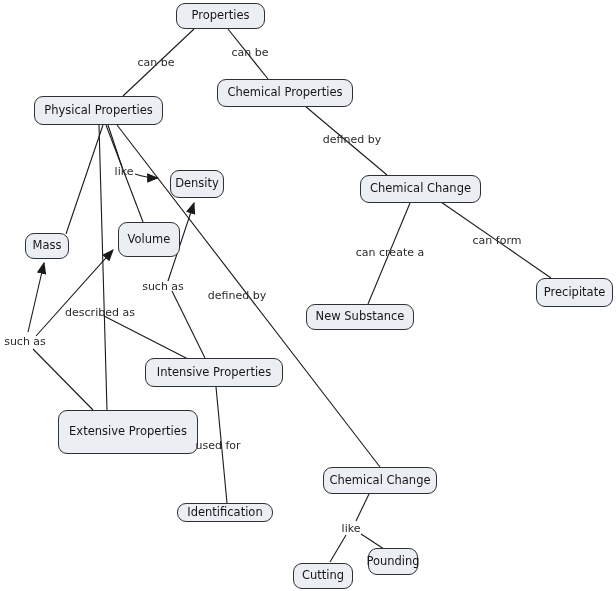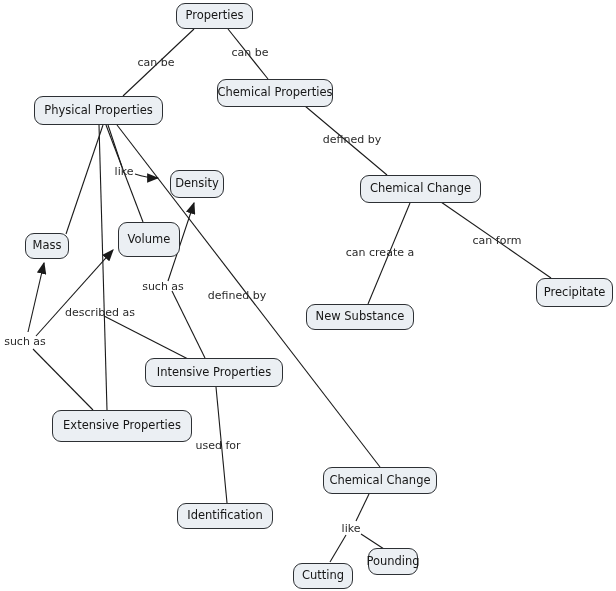--- a/index.html
+++ b/index.html
@@ -55,42 +55,42 @@
       <line x1="93" y1="410" x2="33" y2="349"></line>
       <line x1="28" y1="332" x2="44" y2="263" marker-end="url(#arr)"></line>
       <line x1="36" y1="336" x2="113" y2="250" marker-end="url(#arr)"></line>
       <line x1="216" y1="387" x2="227" y2="503"></line>
       <line x1="369" y1="494" x2="356" y2="521"></line>
       <line x1="346" y1="535" x2="330" y2="562"></line>
       <line x1="361" y1="534" x2="384" y2="549"></line>
     </g>
   </svg>
 
-  <div class="node" style="left:176px;top:3px;width:77px;height:26px">Properties</div>
+  <div class="node" style="left:176px;top:3px;width:89px;height:26px">Properties</div>
   <div class="node" style="left:34px;top:96px;width:129px;height:29px">Physical Properties</div>
-  <div class="node" style="left:217px;top:79px;width:116px;height:28px">Chemical Properties</div>
+  <div class="node" style="left:217px;top:79px;width:136px;height:28px">Chemical Properties</div>
   <div class="node" style="left:360px;top:175px;width:121px;height:28px">Chemical Change</div>
   <div class="node" style="left:170px;top:170px;width:54px;height:28px">Density</div>
   <div class="node" style="left:118px;top:222px;width:62px;height:35px">Volume</div>
   <div class="node" style="left:25px;top:233px;width:44px;height:26px">Mass</div>
   <div class="node" style="left:536px;top:278px;width:77px;height:29px">Precipitate</div>
   <div class="node" style="left:306px;top:304px;width:108px;height:26px">New Substance</div>
   <div class="node" style="left:145px;top:358px;width:138px;height:29px">Intensive Properties</div>
-  <div class="node" style="left:52px;top:410px;width:140px;height:32px">Extensive Properties</div>
-  <div class="node" style="left:177px;top:503px;width:96px;height:26px">Identification</div>
+  <div class="node" style="left:58px;top:410px;width:140px;height:44px">Extensive Properties</div>
+  <div class="node" style="left:177px;top:503px;width:96px;height:19px">Identification</div>
   <div class="node" style="left:323px;top:467px;width:114px;height:27px">Chemical Change</div>
   <div class="node" style="left:293px;top:563px;width:60px;height:26px">Cutting</div>
   <div class="node" style="left:368px;top:548px;width:50px;height:27px">Pounding</div>
 
   <div class="elabel" style="left:156px;top:62px">can be</div>
   <div class="elabel" style="left:250px;top:52px">can be</div>
   <div class="elabel" style="left:352px;top:139px">defined by</div>
   <div class="elabel" style="left:124px;top:171px">like</div>
   <div class="elabel" style="left:163px;top:286px">such as</div>
   <div class="elabel" style="left:237px;top:295px">defined by</div>
   <div class="elabel" style="left:100px;top:312px">described as</div>
   <div class="elabel" style="left:25px;top:341px">such as</div>
-  <div class="elabel" style="left:380px;top:252px">can create a</div>
+  <div class="elabel" style="left:390px;top:252px">can create a</div>
   <div class="elabel" style="left:497px;top:240px">can form</div>
   <div class="elabel" style="left:218px;top:445px">used for</div>
   <div class="elabel" style="left:351px;top:528px">like</div>
 
 </div>
 
 </body></html>

